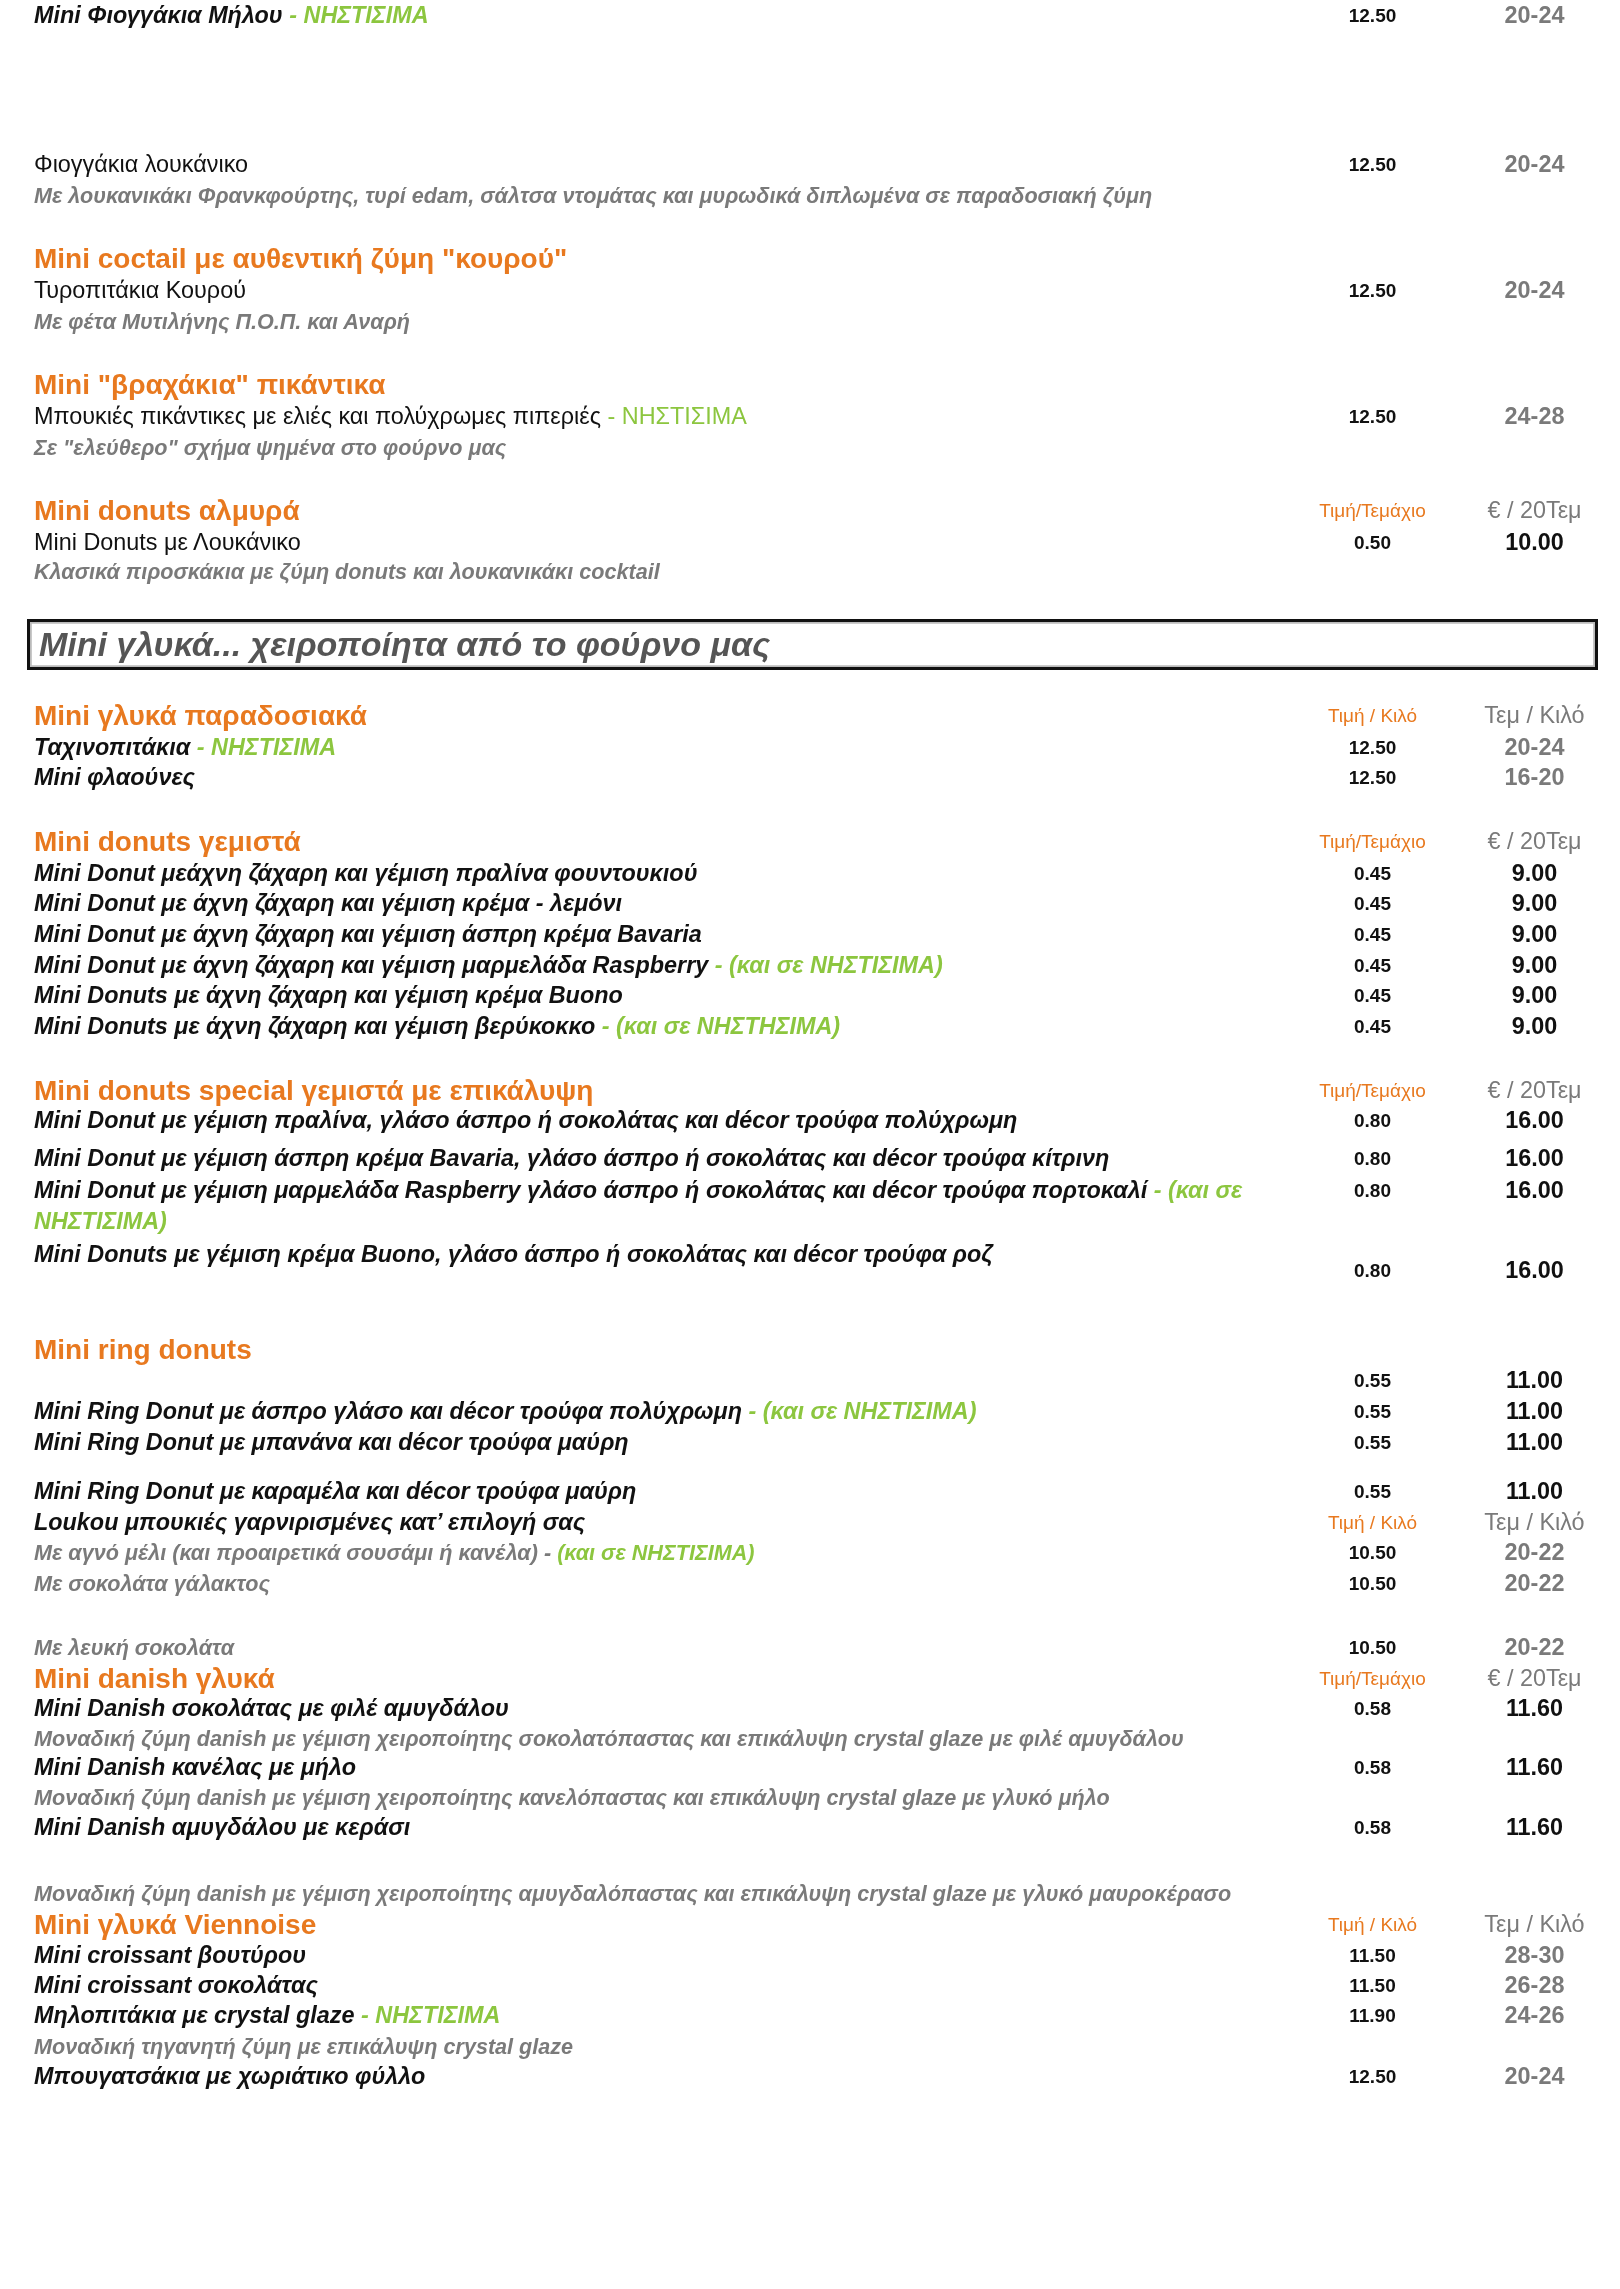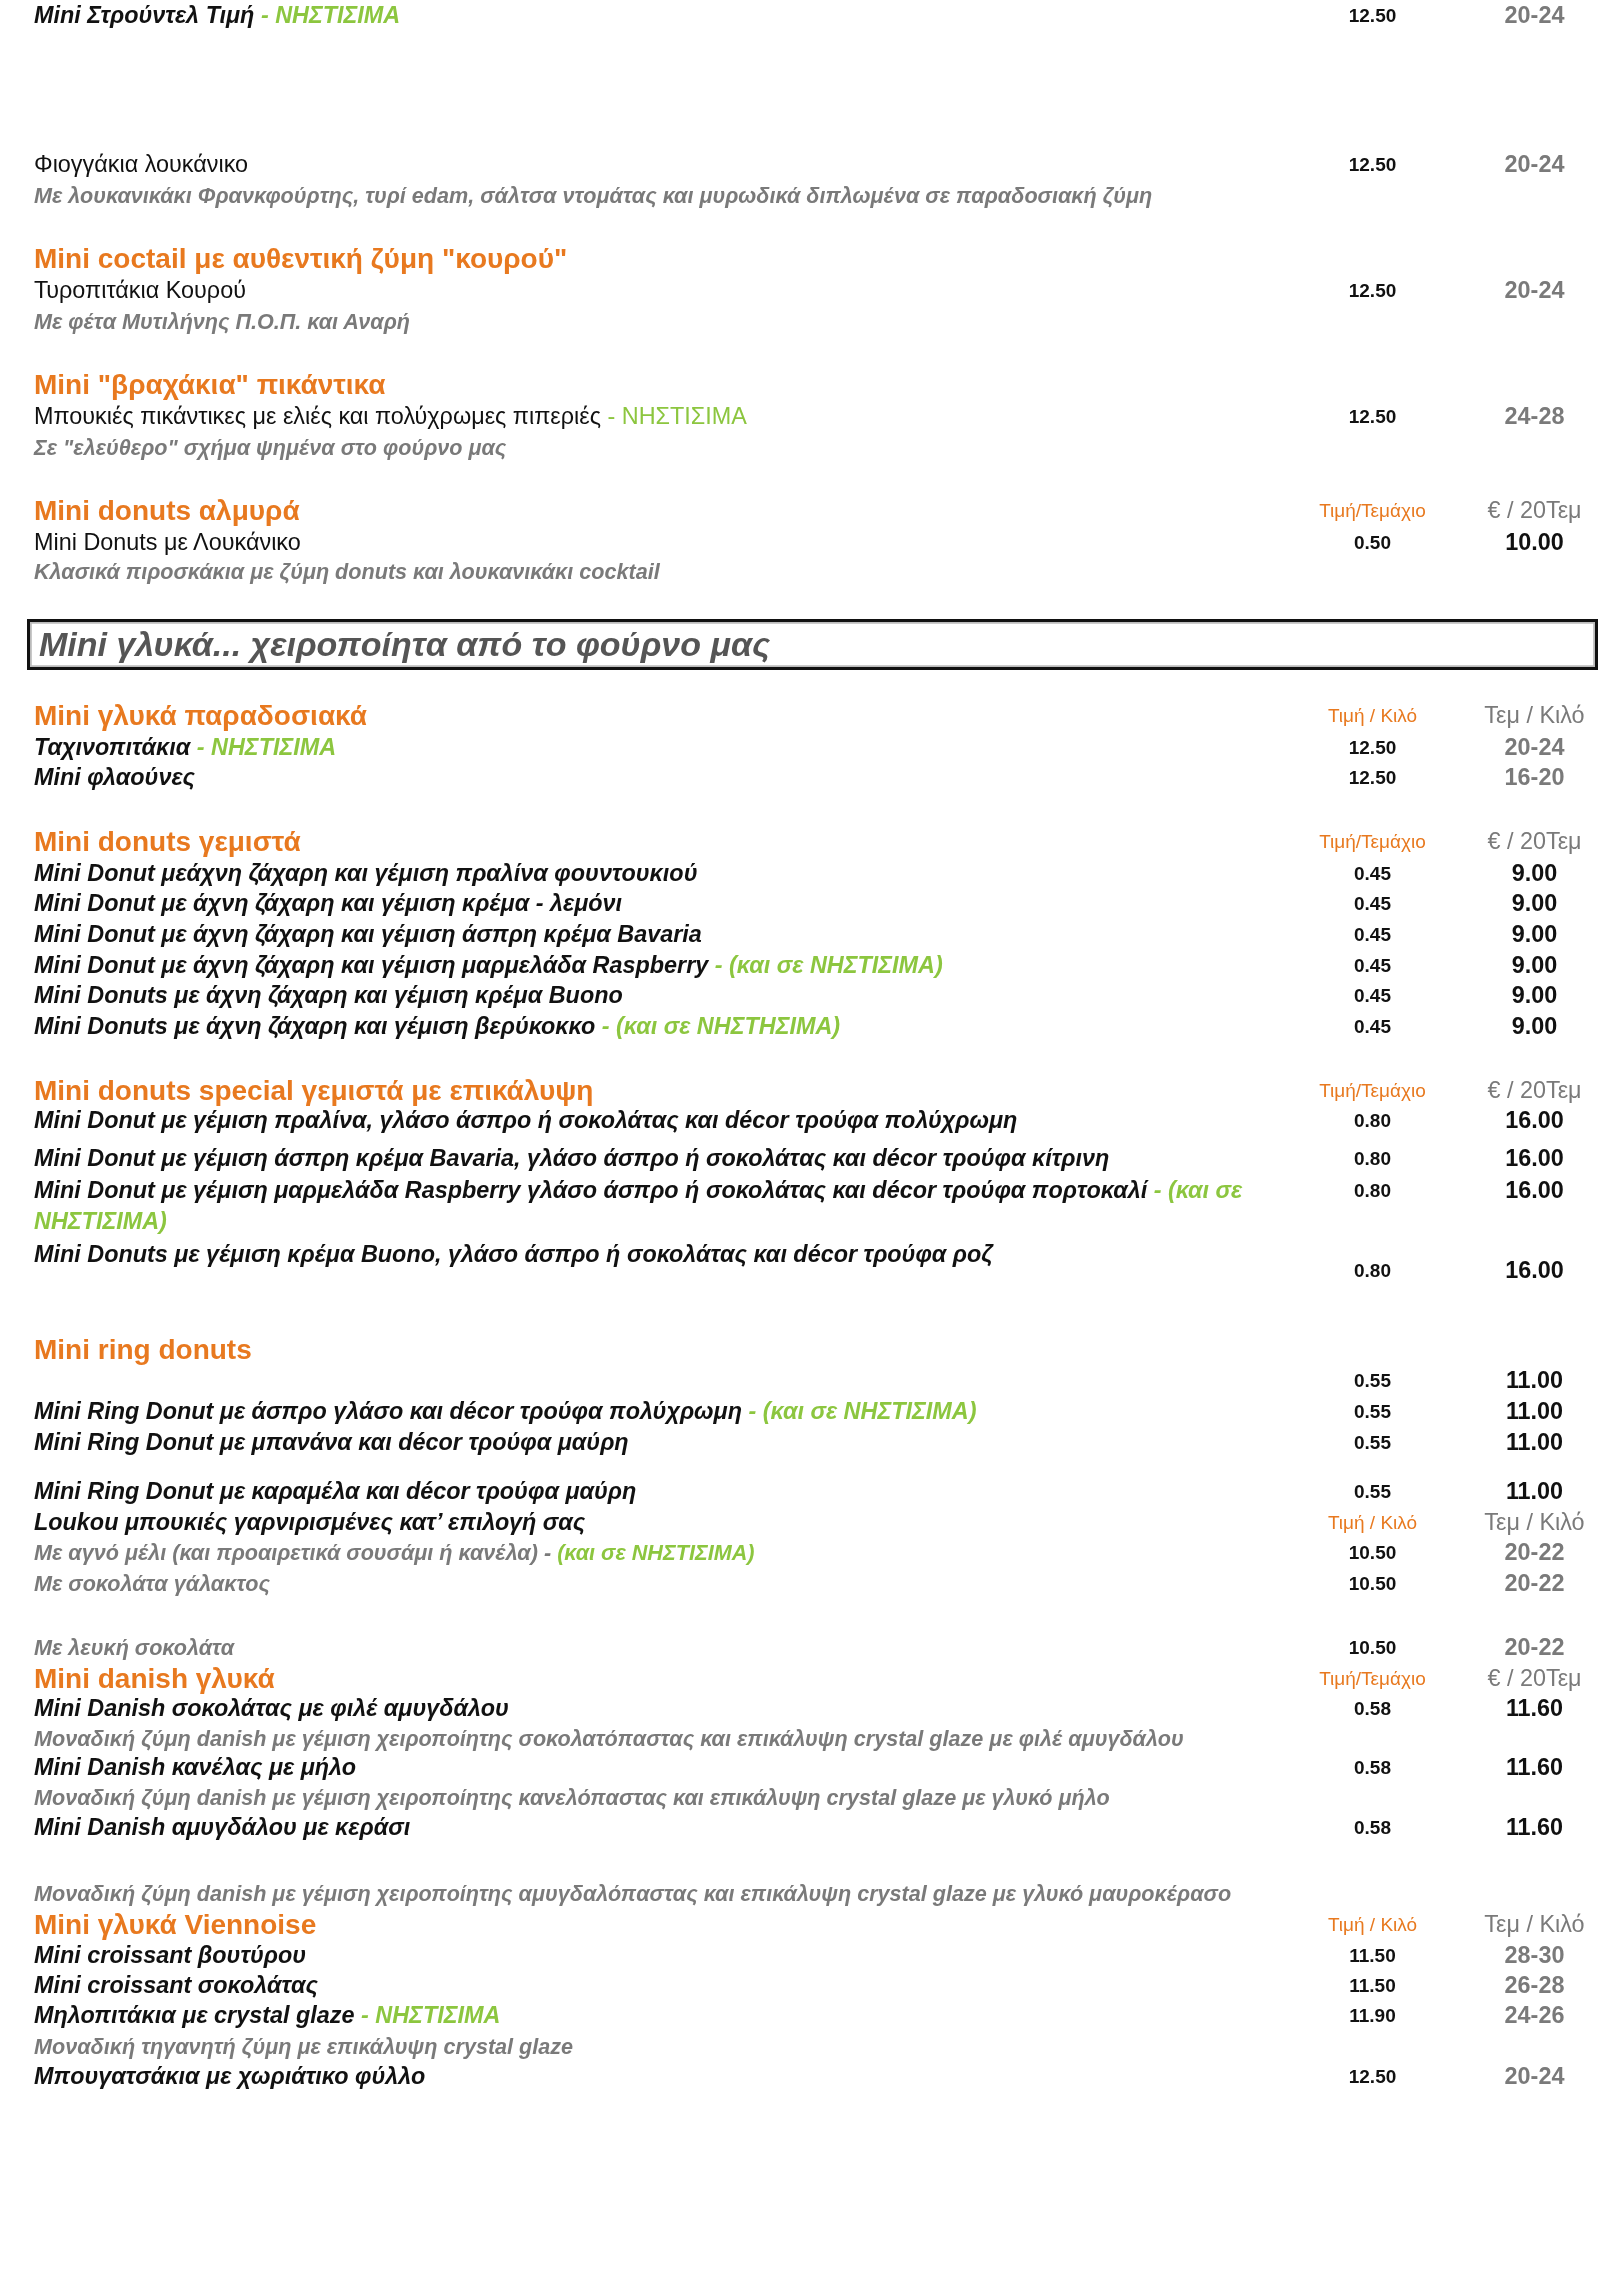--- a/index.html
+++ b/index.html
@@ -238,21 +238,21 @@
     </div>
     <div class="row" style="top: 2031px;">
       <div class="txt desc"><span>Μοναδική τηγανητή ζύμη με επικάλυψη crystal glaze</span></div>
     </div>
     <div class="row" style="top: 2061px;">
       <div class="txt italic"><span>Μπουγατσάκια με χωριάτικο φύλλο</span></div>
       <div class="c1" style="top: 0px;">12.50</div>
       <div class="c2 gray" style="top: 0px;">20-24</div>
     </div>
     <div class="row">
-      <div class="txt italic"><span>Mini Στρούντελ Τιμή </span><span class="tag"> - ΝΗΣΤΙΣΙΜΑ</span></div>
+      <div class="txt italic"><span>Mini Φιογγάκια Μήλου </span><span class="tag"> - ΝΗΣΤΙΣΙΜΑ</span></div>
       <div class="c1" style="top: 0px;">12.50</div>
       <div class="c2 gray" style="top: 0px;">20-24</div>
     </div>
   </div>
 
 <div class="banner">
   <span>Mini γλυκά... χειροποίητα από το φούρνο μας</span>
 </div>
 
 

